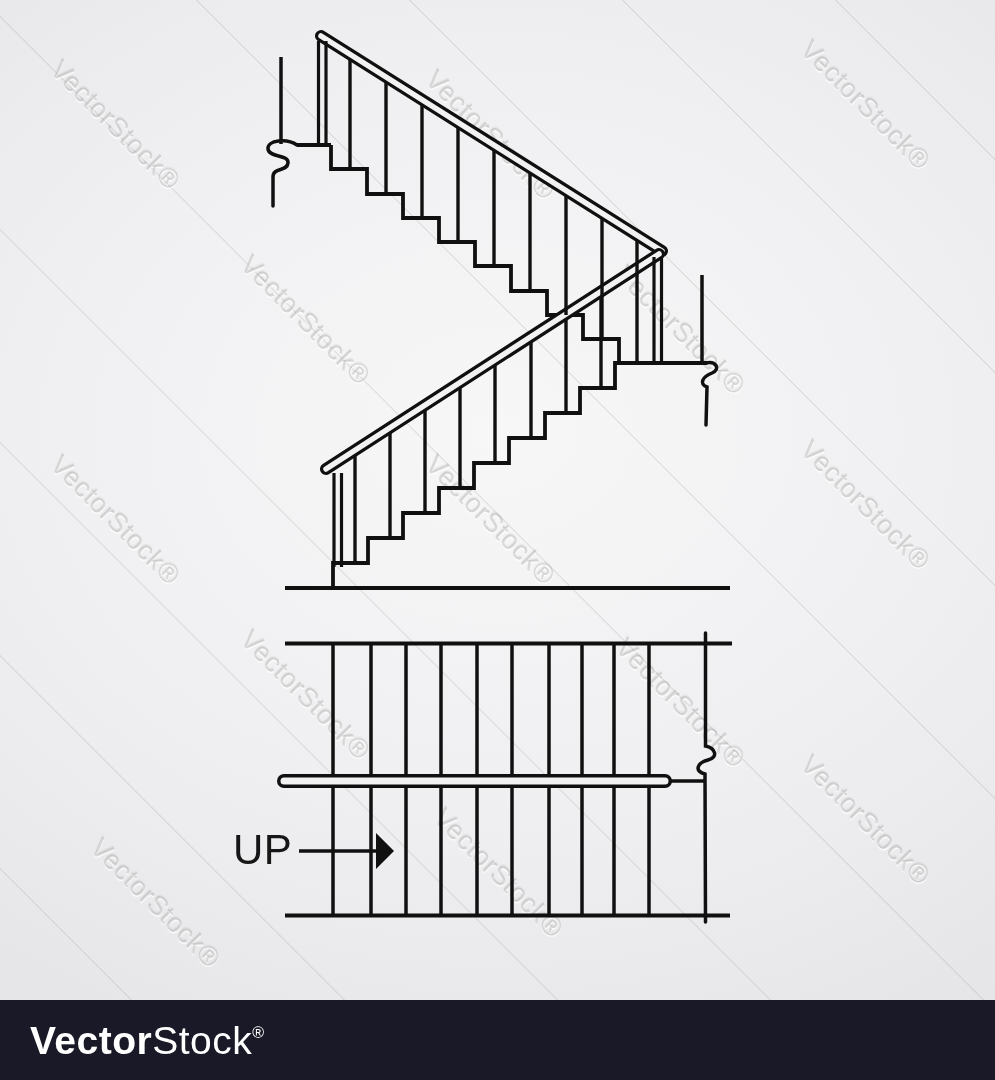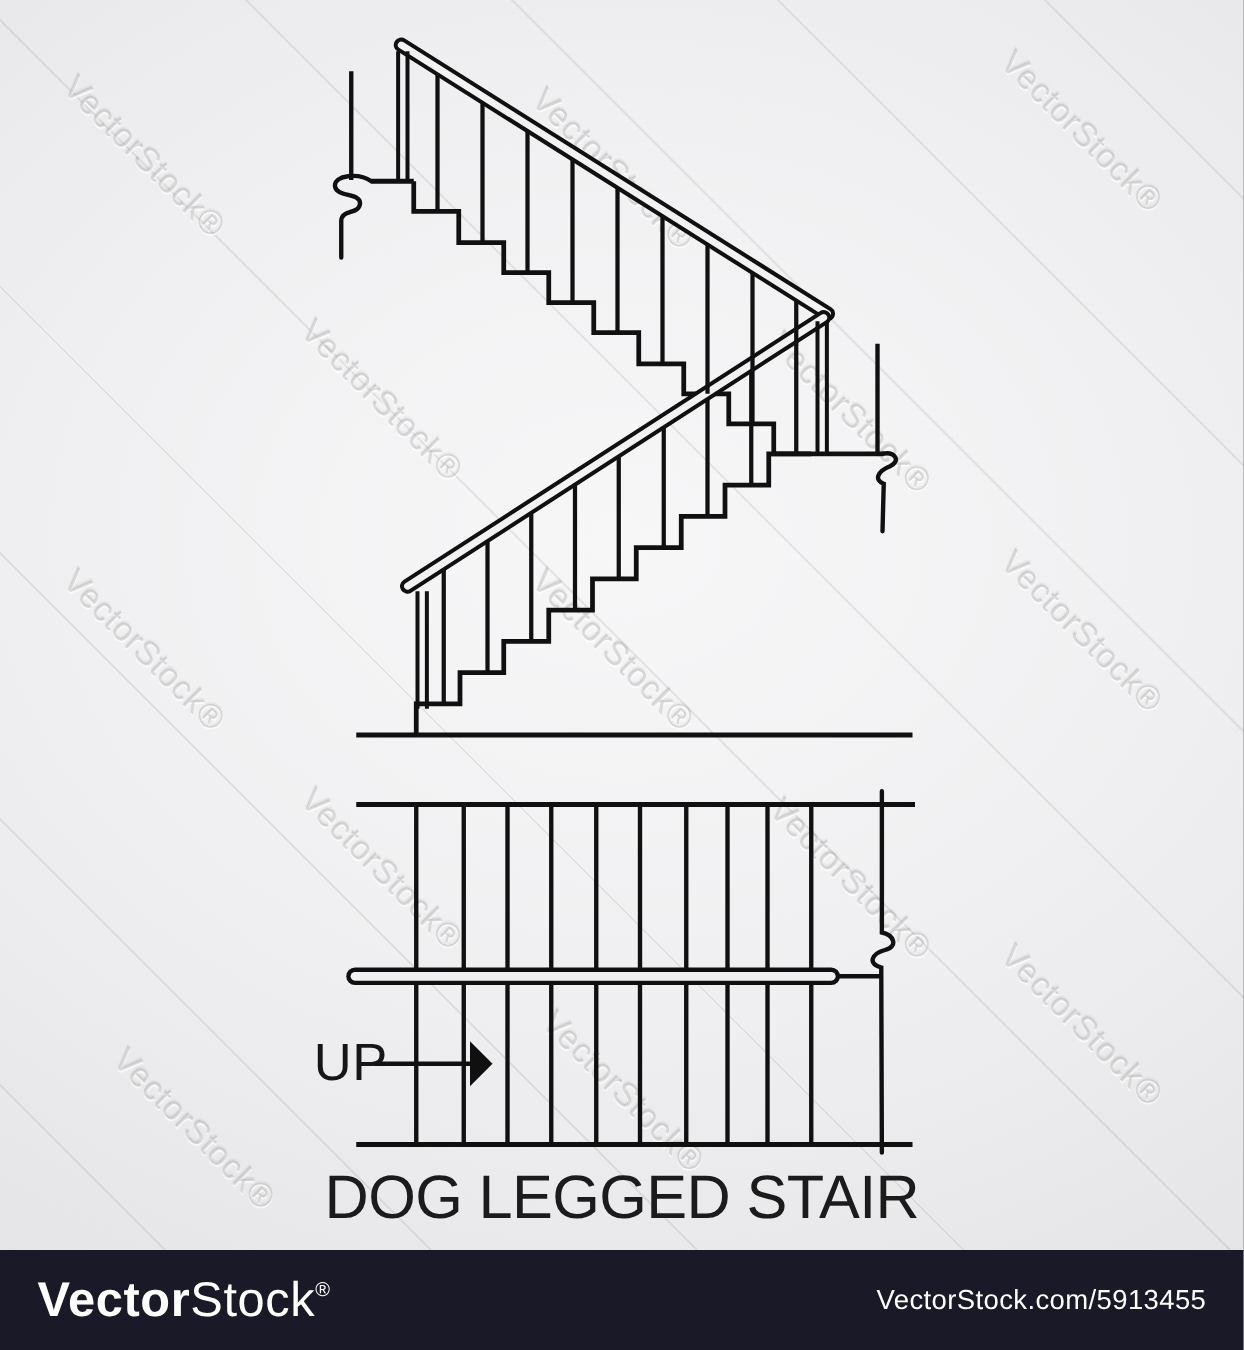--- a/index.html
+++ b/index.html
@@ -17,21 +17,21 @@
   .wm{
     position:absolute;
     font-size:27px;letter-spacing:0.5px;white-space:nowrap;
     color:rgba(125,125,125,0.25);
     text-shadow:1px 1px 1px rgba(255,255,255,0.85), -1px -1px 1px rgba(110,110,110,0.10);
     transform:rotate(45deg);transform-origin:0 50%;
     pointer-events:none;user-select:none;
   }
   .drawing{position:absolute;left:0;top:0;}
   .up-label{
-    position:absolute;left:251px;top:826px;
+    position:absolute;left:233px;top:826px;
     font-size:42px;color:#161616;letter-spacing:0.5px;
   }
   .title{
     position:absolute;left:0;top:930px;width:995px;
     text-align:center;font-size:49px;letter-spacing:-0.5px;color:#1b1b1b;
   }
   .footer{
     position:absolute;left:0;top:1000px;width:995px;height:80px;
     background:#191927;display:flex;align-items:center;justify-content:space-between;
     box-sizing:border-box;padding:0 30px;
@@ -151,22 +151,20 @@
       <path d="M671,781 L704,781" stroke-width="3.5"></path>
 
       <g>
         <line x1="299" y1="851" x2="376" y2="851" stroke-width="3.5"></line>
         <polygon points="376,833 394,851 376,869" fill="#101010" stroke="none"></polygon>
       </g>
     </g>
   </svg>
 
   <div class="up-label">UP</div>
-  <div class="title">DOG LEGGED STAIR</div>
 
   <div class="footer">
     <div class="logo">
       <span class="lv">Vector</span><span class="ls">Stock</span><span class="reg">®</span>
     </div>
-    <div class="footer-url">VectorStock.com/5913455</div>
   </div>
 
 </div>
 
 </body></html>

